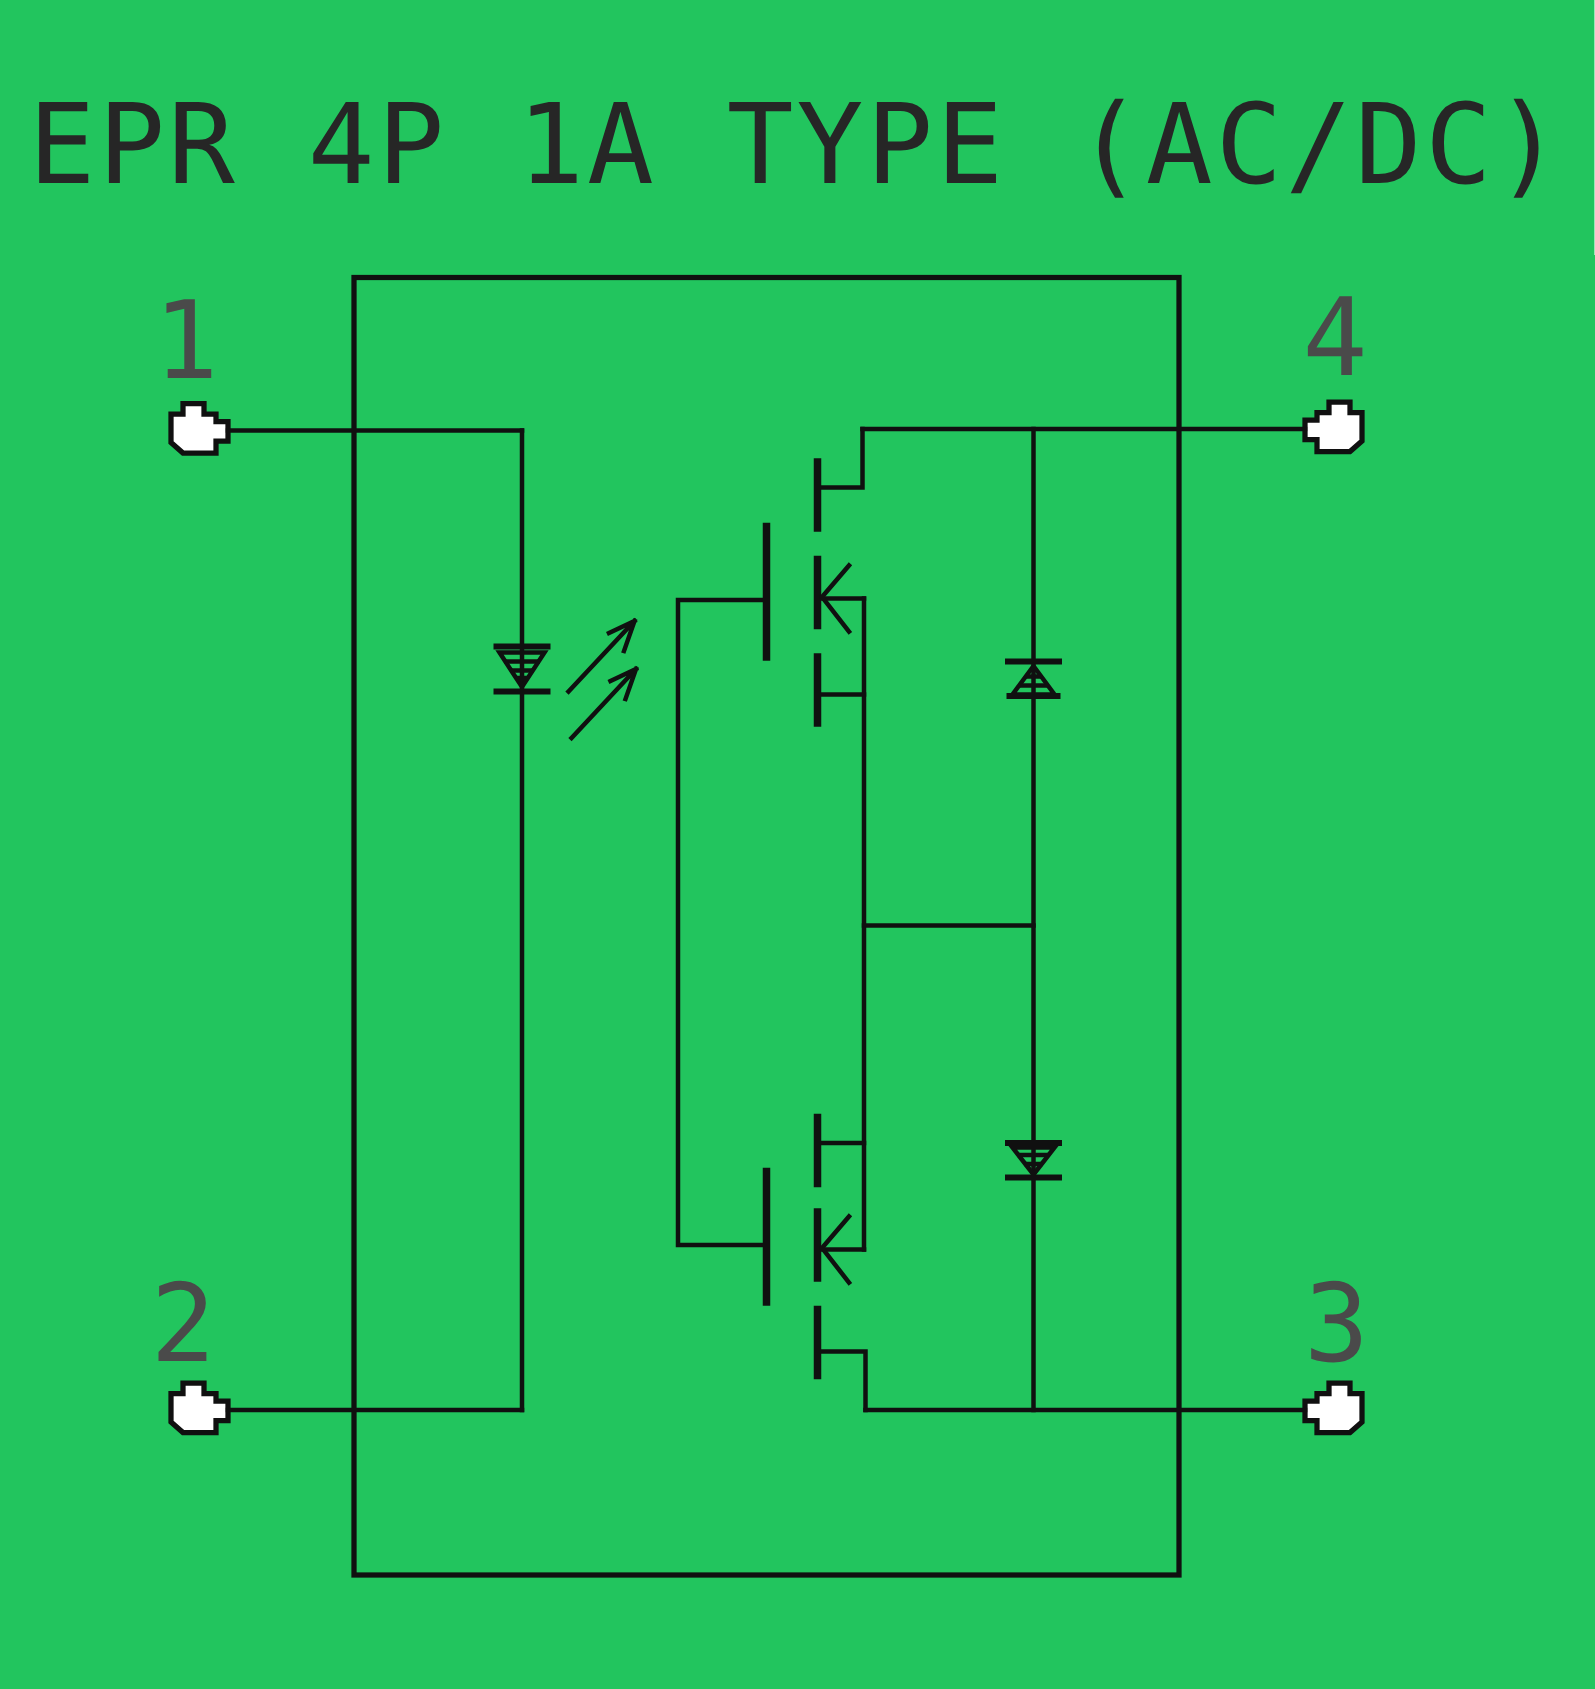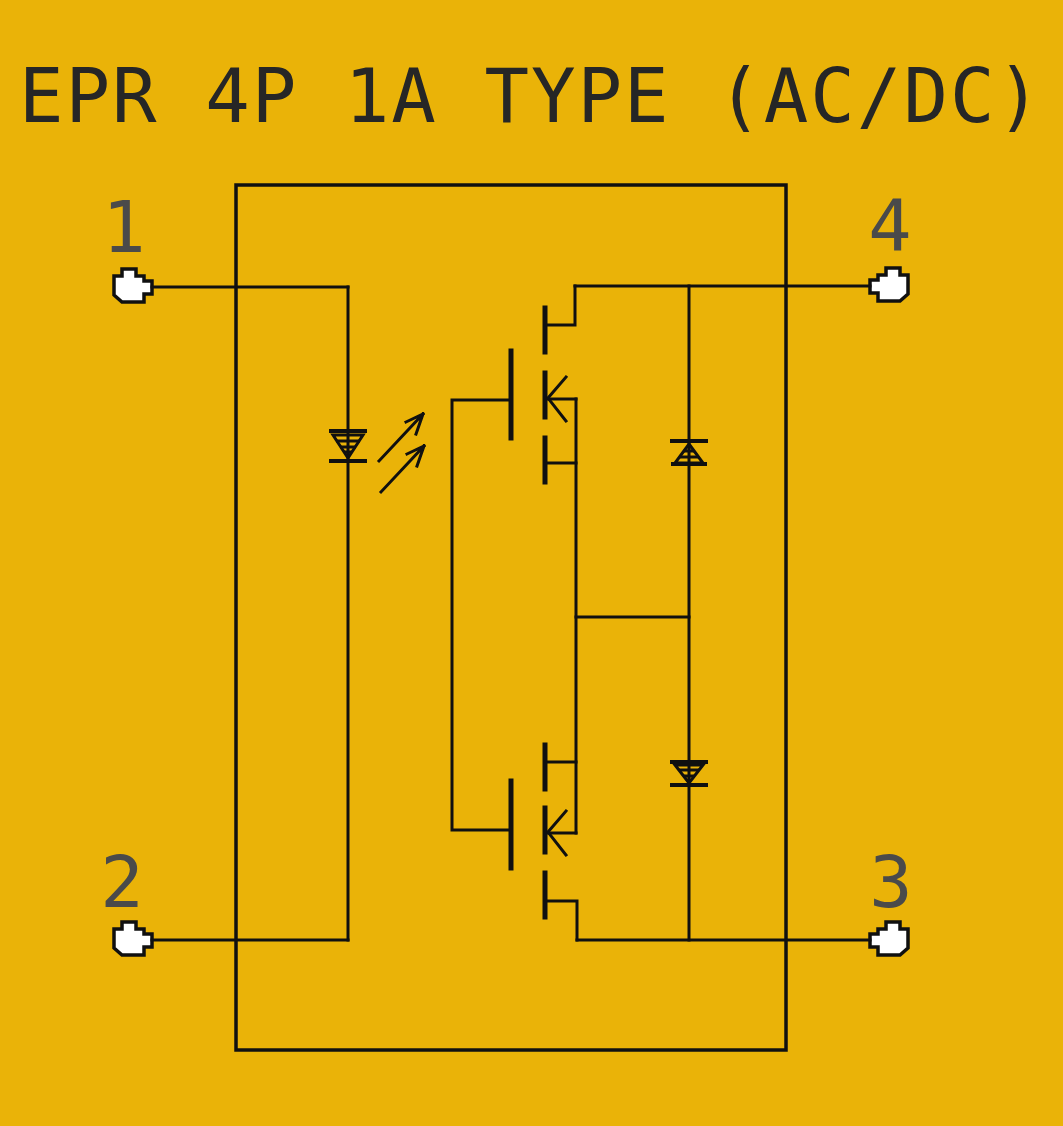--- a/index.html
+++ b/index.html
@@ -1,19 +1,19 @@
 <!DOCTYPE html>
 <html><head>
 <meta charset="utf-8">
 <style>
   html,body{margin:0;padding:0;background:#ffffff;}
   .canvas{
     position:relative;
     width:1063px;height:1126px;
-    background:#eab308;
+    background:#22c55e;
     font-family:"DejaVu Sans Mono","Liberation Mono",monospace;
     overflow:hidden;
   }
   svg{display:block;}
   .wire{stroke:#101010;stroke-width:3;fill:none;stroke-linecap:square;}
   .thick{stroke:#101010;stroke-width:5;fill:none;stroke-linecap:square;}
   .sym{stroke:#101010;stroke-width:3;fill:none;stroke-linecap:square;}
   .bar{stroke:#101010;stroke-width:4;fill:none;stroke-linecap:square;}
   .hatch{stroke:#101010;stroke-width:3;fill:none;stroke-linecap:butt;}
   .outline{stroke:#101010;stroke-width:3.5;fill:none;}

